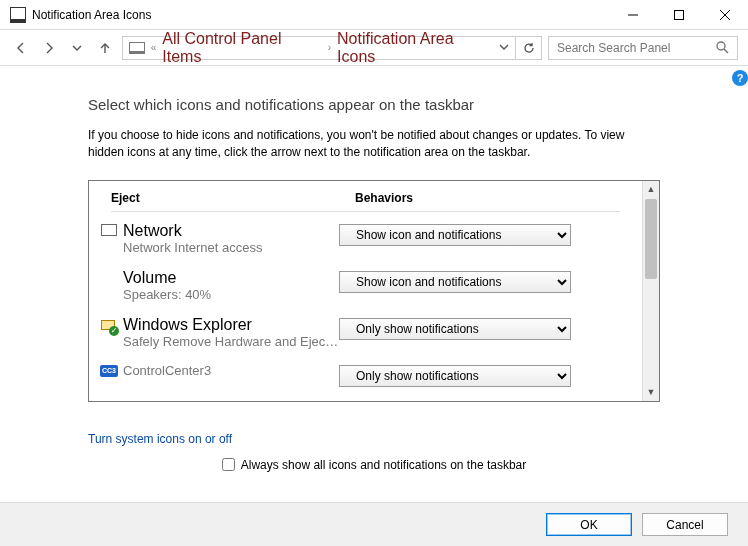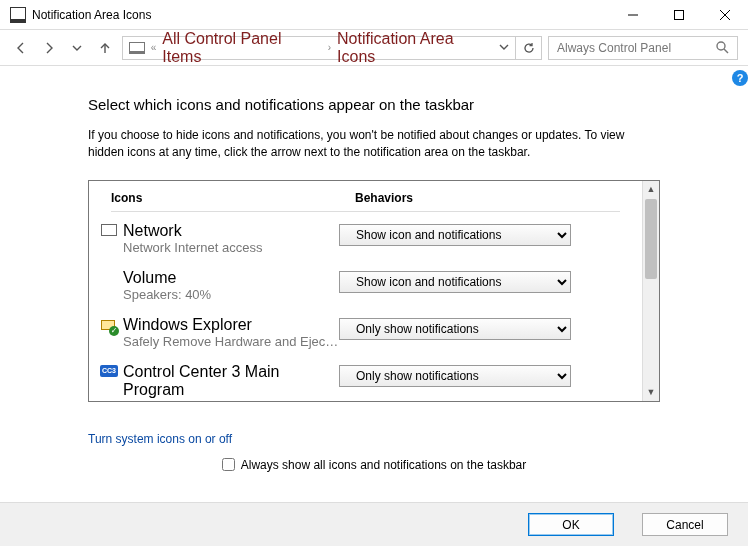--- a/index.html
+++ b/index.html
@@ -23,21 +23,21 @@
   .ab-icon::after { content: ""; position: absolute; bottom: -1px; left: -1px; right: -1px; height: 3px; background: #777; }
   .ab-sep { color: #888; font-size: 10px; }
   .addressbar span.crumb { font-size: 16px; color: #7f1d1d; cursor: pointer; }
   .ab-drop { margin-left: auto; }
   .searchbox { width: 190px; height: 24px; border: 1px solid #ccc; display: flex; align-items: center; padding: 0 8px; color: #777; justify-content: space-between; }
   .searchbox svg { stroke: #777; stroke-width: 1.4; fill: none; }
   
   
   .content { padding: 30px 88px 0 88px; position: relative; }
   .help-icon { position: absolute; right: 0; top: 4px; width: 16px; height: 16px; border-radius: 50%; background: #1e88e5; color: #fff; font-weight: bold; display: flex; align-items: center; justify-content: center; font-size: 11px; }
-  .heading { color: #000000; font-size: 15px; font-weight: 400; margin-bottom: 14px; }
+  .heading { color: #404040; font-size: 15px; font-weight: 400; margin-bottom: 14px; }
   .description { font-size: 12px; line-height: 1.45; margin-bottom: 18px; color: #000; }
   
   
   .panel { border: 1px solid #777; height: 222px; position: relative; display: flex; }
   .panel-scroll { flex: 1; overflow-y: hidden; overflow-x: hidden; }
   .scrollbar-fake { width: 17px; background: #f0f0f0; border-left: 1px solid #ddd; position: relative; }
   .scrollbar-fake .thumb { position: absolute; left: 2px; right: 2px; top: 18px; height: 80px; background: #c0c0c0; border-radius: 2px; }
   .scrollbar-fake .arrow { position: absolute; left: 0; right: 0; height: 17px; display: flex; align-items: center; justify-content: center; color: #555; font-size: 9px; }
   .scrollbar-fake .arrow.top { top: 0; }
   .scrollbar-fake .arrow.bot { bottom: 0; }
@@ -62,21 +62,21 @@
   .explorer-glyph .folder { position:absolute; left:0; top:2px; width:14px; height:10px; border:1px solid #b08000; background:#ffe79a; }
   .explorer-glyph .check { position:absolute; right:-2px; bottom:-2px; width:10px; height:10px; border-radius:50%; background:#2a8c2a; color:#fff; font-size:8px; display:flex; align-items:center; justify-content:center; }
   
   .links { margin-top: 30px; }
   .links a { display: block; color: #0b4aa2; font-size: 12px; margin-bottom: 12px; text-decoration: none; cursor: pointer; }
   
   .check-row { display: flex; align-items: center; gap: 6px; margin-top: 4px; font-size: 12px; justify-content: center; }
   .check-row input { width: 13px; height: 13px; }
   
   
-  .footer { position: absolute; left: 0; right: 0; bottom: 0; height: 44px; background: #f0f0f0; border-top: 1px solid #ddd; display: flex; align-items: center; justify-content: flex-end; padding-right: 20px; gap: 28px; padding-left: 28px; }
+  .footer { position: absolute; left: 0; right: 0; bottom: 0; height: 44px; background: #f0f0f0; border-top: 1px solid #ddd; display: flex; align-items: center; justify-content: flex-end; padding-right: 20px; gap: 10px; padding-left: 28px; }
   .footer button { width: 86px; height: 23px; font-size: 12px; background: #fdfdfd; border: 1px solid #adadad; cursor: pointer; }
   .footer button.primary { border: 1px solid #0078d7; box-shadow: inset 0 0 0 1px #98c9ee; }
 </style>
 </head>
 <body>
 
 <div class="titlebar">
   <div class="titlebar-icon"></div>
   <div class="titlebar-title">Notification Area Icons</div>
   <div class="winbtn">
@@ -131,37 +131,37 @@
           </svg></span>
     </div>
     <div class="refreshbox">
         <svg width="12" height="12" viewBox="0 0 12 12" style="stroke:#555;stroke-width:1.3;fill:none">
           <path d="M10 6a4 4 0 1 1-1.2-2.8"></path>
           <polyline points="9,1 9,3.5 6.5,3.5"></polyline>
         </svg>
       </div>
   </div>
   <div class="searchbox">
-    <span>Always Control Panel</span>
+    <span>Search Search Panel</span>
     <svg width="13" height="13" viewBox="0 0 13 13">
         <circle cx="5" cy="5" r="4"></circle>
         <line x1="8" y1="8" x2="12" y2="12"></line>
       </svg>
   </div>
 </div>
 
 <div class="content">
   <div class="help-icon">?</div>
   <div class="heading">Select which icons and notifications appear on the taskbar</div>
   <div class="description">If you choose to hide icons and notifications, you won't be notified about changes or updates. To view hidden icons at any time, click the arrow next to the notification area on the taskbar.</div>
 
   <div class="panel">
     <div class="panel-scroll">
       <div class="panel-headerrow">
-        <div class="col1">Icons</div>
+        <div class="col1">Eject</div>
         <div class="col2">Behaviors</div>
       </div>
       <div class="panel-divider"></div>
 
       <div class="row">
         <div class="row-iconcell">
             <span class="icon-box"></span>
           </div>
         <div class="row-text">
           <div class="rt-title">Network</div>
@@ -201,21 +201,20 @@
         </div>
       </div>
 
       <div class="row">
         <div class="row-iconcell">
             <span class="icon-cc3">
               <span style="color:#fff;font-size:7px;font-weight:bold">CC3</span>
             </span>
           </div>
         <div class="row-text">
-          <div class="rt-title">Control Center 3 Main Program</div>
           <div class="rt-sub">ControlCenter3</div>
         </div>
         <div class="row-select">
           <select><option>Show icon and notifications</option><option>Hide icon and notifications</option><option selected="">Only show notifications</option></select>
         </div>
       </div>
 
     </div>
     <div class="scrollbar-fake">
       <div class="arrow top">▲</div>

